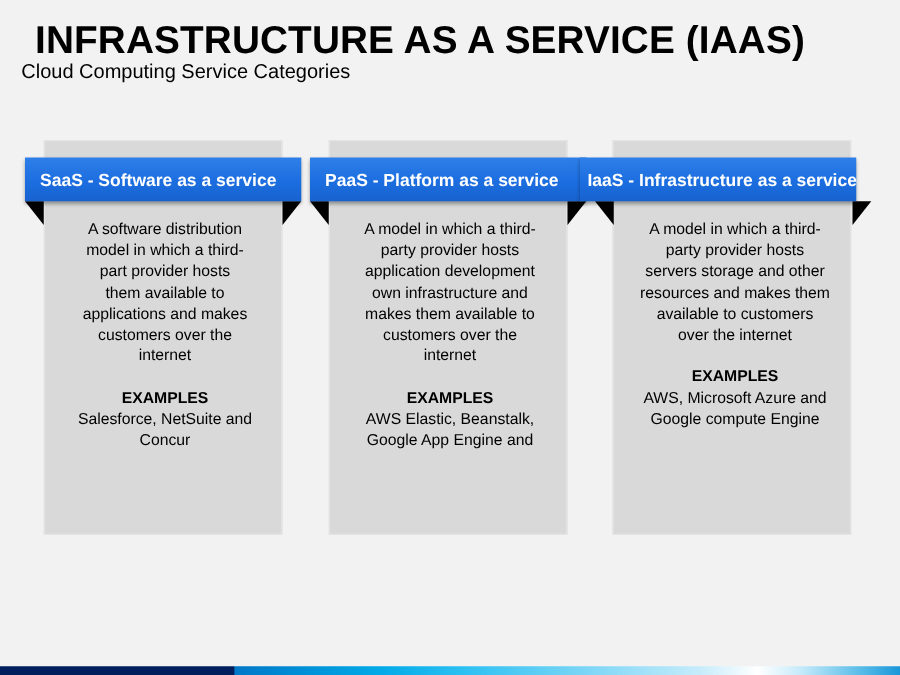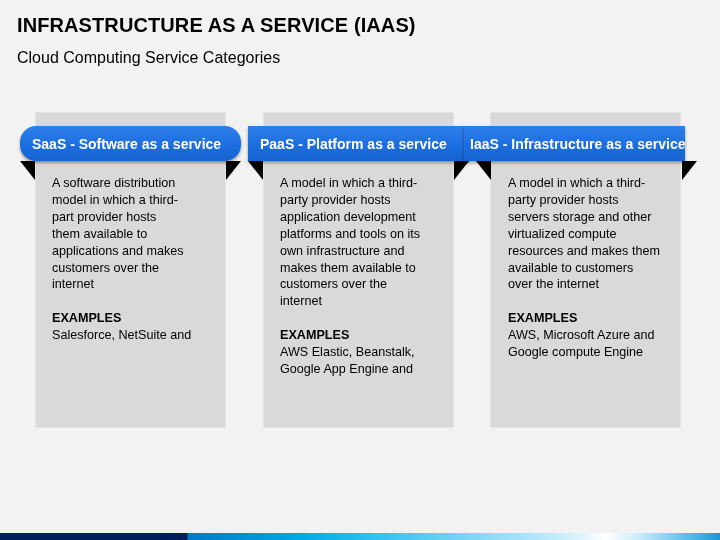--- a/index.html
+++ b/index.html
@@ -3,22 +3,22 @@
 <meta charset="utf-8">
 <style>
   html, body { margin:0; padding:0; }
   body {
     width:720px; height:540px; overflow:hidden; position:relative;
     background:#f2f2f2;
     font-family:"Liberation Sans", "DejaVu Sans", sans-serif;
     color:#000;
   }
   .title {
-    position:absolute; left:17px; top:14px;
-    font-size:20px; font-weight:bold; letter-spacing:0.1px;
+    position:absolute; left:28px; top:14px;
+    font-size:31px; font-weight:bold; letter-spacing:0.1px;
     white-space:nowrap;
   }
   .subtitle {
     position:absolute; left:17px; top:49px;
     font-size:16px; white-space:nowrap;
   }
   .panel {
     position:absolute; top:112px; width:191px; height:316px;
     background:#d9d9d9; border:1px solid #e4e4e4; box-sizing:border-box;
   }
@@ -34,21 +34,21 @@
     position:absolute; top:161px; width:0; height:0;
   }
   .fold.left {
     border-top:19px solid #000; border-left:15px solid transparent;
   }
   .fold.right {
     border-top:19px solid #000; border-right:15px solid transparent;
   }
   .body-text {
     position:absolute; top:175px; width:160px;
-    font-size:12.6px; line-height:16.9px;
+    font-size:12.6px; line-height:16.9px;text-align:center;
   }
   .body-text p { margin:0; }
   .ex-head { font-weight:bold; margin-top:16.9px !important; }
   .bottom-bar {
     position:absolute; left:0; top:533px; width:720px; height:7px;
     background:linear-gradient(90deg,
       #001d5c 0px, #001d5c 187px,
       #0078c8 188px, #00a8e6 300px, #2cc0f2 370px,
       #7dd6f6 470px, #c6ecfb 560px, #ffffff 606px,
       #c7ebfa 640px, #55bbe8 690px, #1a96d8 720px);
@@ -57,64 +57,63 @@
 </head>
 <body>
 
 <div class="title">INFRASTRUCTURE AS A SERVICE (IAAS)</div>
 <div class="subtitle">Cloud Computing Service Categories</div>
 
 <div>
   <div class="panel" style="left:35px;"></div>
   <div class="fold left" style="left:20px;"></div>
   <div class="fold right" style="left:226px;"></div>
-  <div class="banner" style="left:20px;border-radius:16px;">SaaS - Software as a service</div>
+  <div class="banner" style="left:20px;">SaaS - Software as a service</div>
   <div class="body-text" style="left:52px;">
     <p>A software distribution</p>
     <p>model in which a third-</p>
     <p>part provider hosts</p>
     <p>them available to</p>
     <p>applications and makes</p>
     <p>customers over the</p>
     <p>internet</p>
     <p class="ex-head">EXAMPLES</p>
     <p>Salesforce, NetSuite and</p>
+    <p>Concur</p>
   </div>
 </div>
 
 <div>
   <div class="panel" style="left:263px;"></div>
   <div class="fold left" style="left:248px;"></div>
   <div class="fold right" style="left:454px;"></div>
   <div class="banner" style="left:248px;">PaaS - Platform as a service</div>
   <div class="body-text" style="left:280px;">
     <p>A model in which a third-</p>
     <p>party provider hosts</p>
     <p>application development</p>
-    <p>platforms and tools on its</p>
     <p>own infrastructure and</p>
     <p>makes them available to</p>
     <p>customers over the</p>
     <p>internet</p>
     <p class="ex-head">EXAMPLES</p>
     <p>AWS Elastic, Beanstalk,</p>
     <p>Google App Engine and</p>
   </div>
 </div>
 
 <div>
   <div class="panel" style="left:490px;"></div>
   <div class="fold left" style="left:476px;"></div>
   <div class="fold right" style="left:682px;"></div>
   <div class="banner" style="left:464px; padding-left:6px;">IaaS - Infrastructure as a service</div>
   <div class="body-text" style="left:508px;">
     <p>A model in which a third-</p>
     <p>party provider hosts</p>
     <p>servers storage and other</p>
-    <p>virtualized compute</p>
     <p>resources and makes them</p>
     <p>available to customers</p>
     <p>over the internet</p>
     <p class="ex-head">EXAMPLES</p>
     <p>AWS, Microsoft Azure and</p>
     <p>Google compute Engine</p>
   </div>
 </div>
 
 <div class="bottom-bar"></div>

